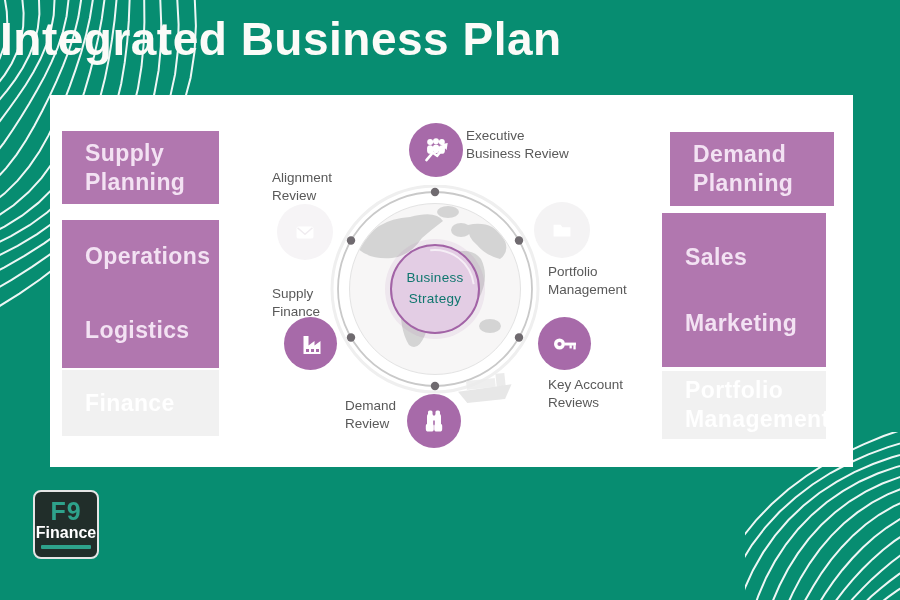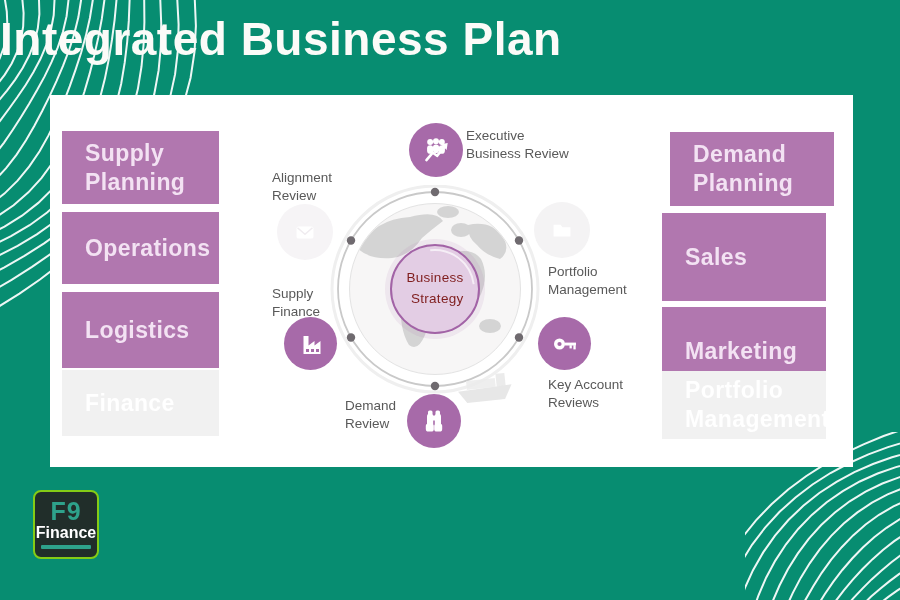--- a/index.html
+++ b/index.html
@@ -13,32 +13,32 @@
          color:#fbfbf8;font-size:46px;font-weight:700;letter-spacing:.5px;}
   .card{position:absolute;left:50px;top:95px;width:803px;height:372px;background:#ffffff;}
 
   
   .pbox{position:absolute;display:flex;align-items:center;box-sizing:border-box;
         background:#b177af;color:#f3e2f3;font-size:23px;font-weight:700;
         line-height:1.26;padding-left:23px;letter-spacing:.4px;}
   .pbox.faded{background:#f1f1f1;color:rgba(255,255,255,.95);}
   .lb{left:62px;width:157px;}
   .rb{left:662px;width:164px;}
-  .lb1{top:131px;height:73px;} .lb2{top:212px;height:72px;}
+  .lb1{top:131px;height:73px;} .lb2{top:220px;height:72px;}
   .lb3{top:292px;height:76px;} .lb4{top:370px;height:66px;}
   .rb1{top:132px;height:74px;margin-left:8px;} .rb2{top:213px;height:88px;}
-  .rb3{top:307px;height:88px;} .rb4{top:371px;height:68px;}
+  .rb3{top:279px;height:88px;} .rb4{top:371px;height:68px;}
 
   
   #orbit{position:absolute;left:330px;top:185px;width:210px;height:245px;}
   .strategy{position:absolute;left:390px;top:244px;width:90px;height:90px;border-radius:50%;
             background:#e3cde4;border:2px solid #a263a6;box-sizing:border-box;
             box-shadow:0 0 0 5px rgba(162,99,166,.10);
-            display:flex;align-items:center;justify-content:center;text-align:right;
-            color:#7f1d1d;font-size:13.5px;line-height:1.55;white-space:pre-line;letter-spacing:.3px;}
+            display:flex;align-items:center;justify-content:center;text-align:center;
+            color:#0f766e;font-size:13.5px;line-height:1.55;white-space:pre-line;letter-spacing:.3px;}
   .strategy::after{content:"";position:absolute;inset:3px;border-radius:50%;
             border:2px solid transparent;border-top-color:rgba(255,255,255,.65);
             transform:rotate(38deg);}
   .node{position:absolute;border-radius:50%;background:#a76aa9;
         display:flex;align-items:center;justify-content:center;}
   .node svg{display:block;}
   .node.faded-a{background:#f6f4f6;}
   .node.faded-b{background:#f4f3f4;}
   .n-exec{left:409px;top:123px;width:54px;height:54px;}
   .n-align{left:277px;top:204px;width:56px;height:56px;}
@@ -49,21 +49,21 @@
   .dlabel{position:absolute;color:#595959;font-size:13.5px;line-height:1.32;white-space:pre-line;}
   .l-align{left:272px;top:169px;}
   .l-exec{left:466px;top:127px;}
   .l-portf{left:548px;top:263px;}
   .l-supply{left:272px;top:285px;}
   .l-key{left:548px;top:376px;}
   .l-demand{left:345px;top:397px;}
 
   
   .logo{position:absolute;left:33px;top:490px;width:66px;height:69px;background:#212e2a;
-        border:2px solid #84cc16;border-radius:8px;box-sizing:border-box;
+        border:2px solid #e5e5e5;border-radius:8px;box-sizing:border-box;
         display:flex;flex-direction:column;align-items:center;}
   .logo-f9{color:#2ea28b;font-size:25px;font-weight:700;margin-top:5px;letter-spacing:1px;}
   .logo-name{color:#ffffff;font-size:16px;font-weight:700;margin-top:-2px;}
   .logo-bar{width:50px;height:4px;background:#2ea28b;border-radius:1px;margin-top:3px;}
 </style>
 </head>
 <body>
 
 <div class="stage">
 

